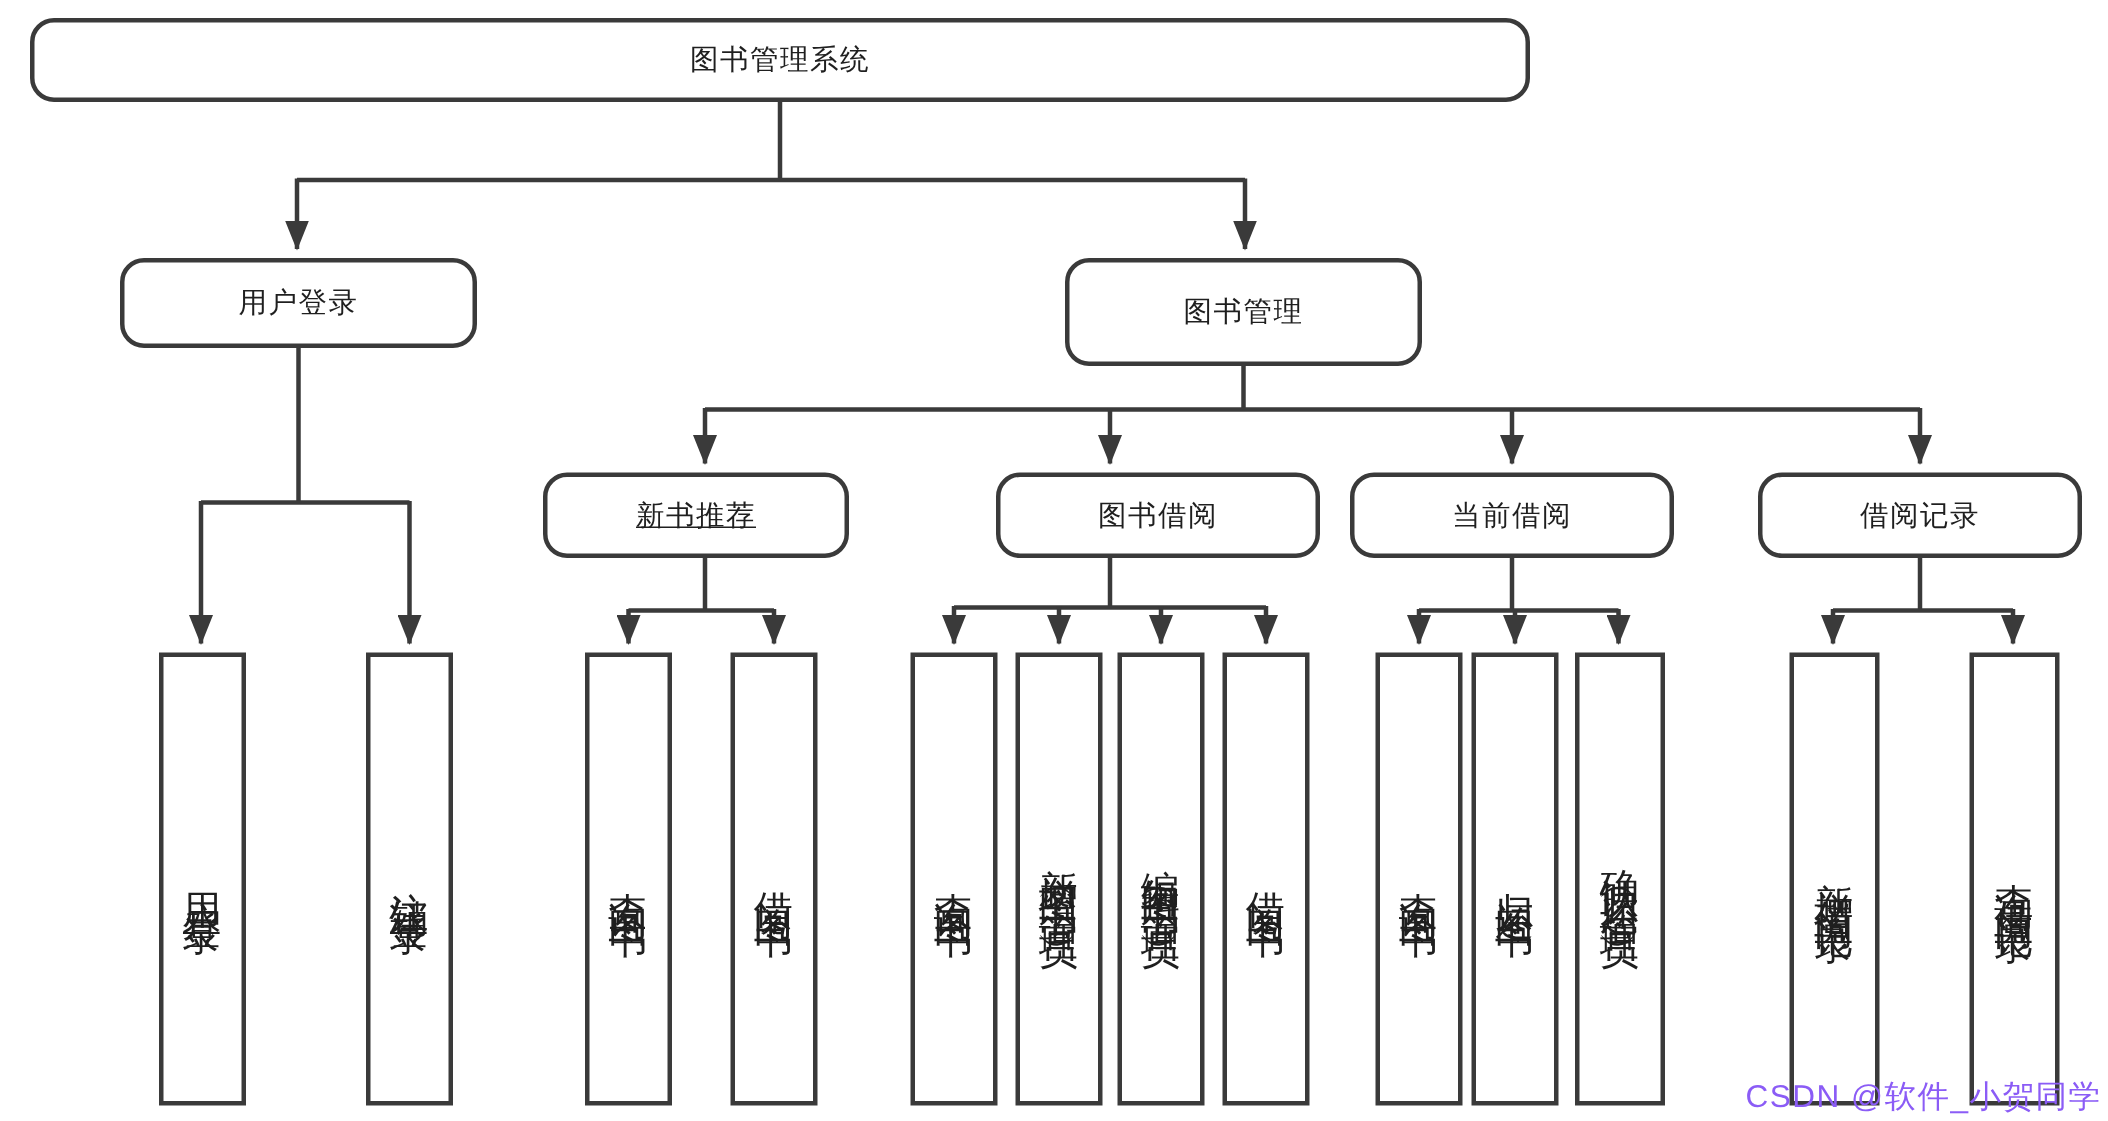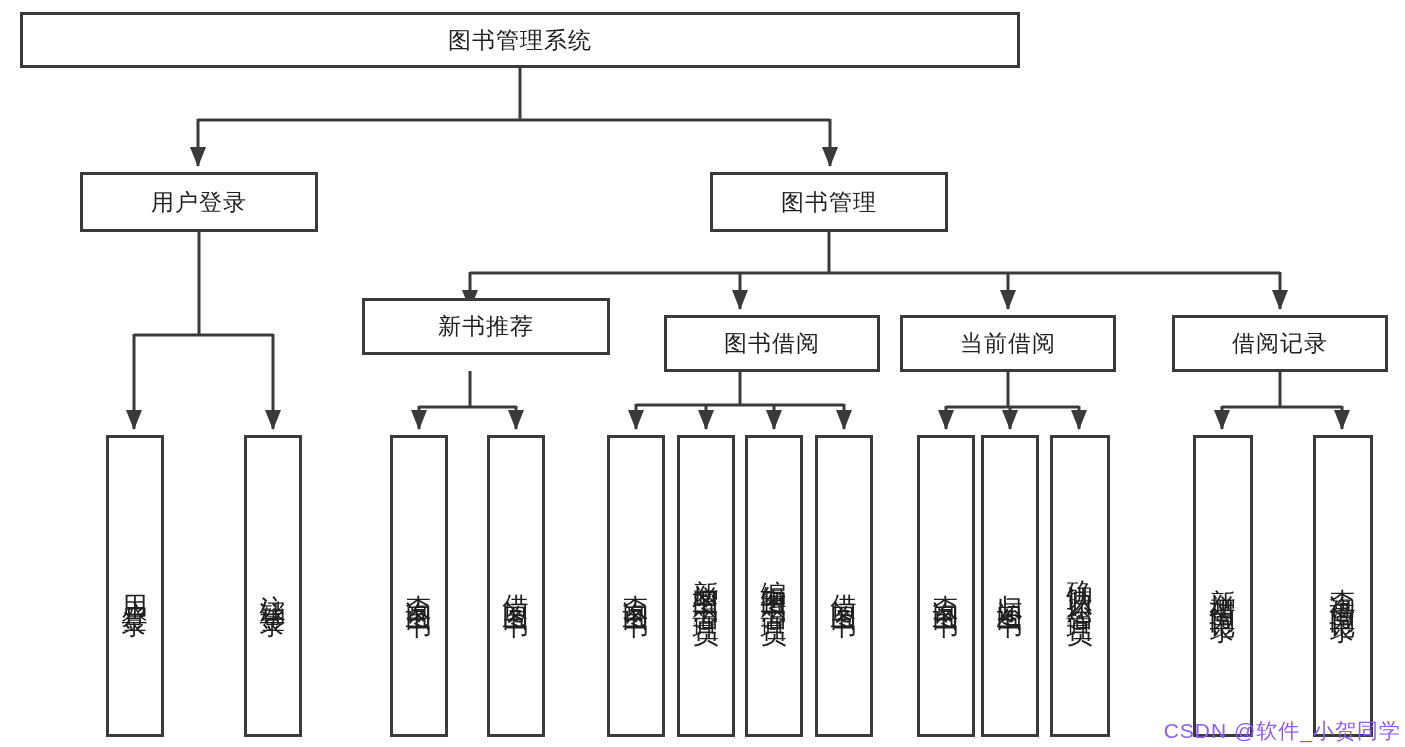--- a/index.html
+++ b/index.html
@@ -4,21 +4,21 @@
 <style>
   html,body{margin:0;padding:0;background:#ffffff;}
   #canvas{
     position:relative;width:1405px;height:747px;background:#ffffff;overflow:hidden;
     font-family:"Liberation Sans","DejaVu Sans",sans-serif;
   }
   .box{
     position:absolute;border:3px solid #3a3a3a;background:#ffffff;box-sizing:border-box;
     display:flex;align-items:center;justify-content:center;color:#1f1f1f;
   }
-  .h-box{font-size:23px;letter-spacing:1px;white-space:nowrap;}
+  .h-box{font-size:19px;letter-spacing:1px;white-space:nowrap;border-radius:16px;}
   .v-box .v-text{
     writing-mode:vertical-rl;text-orientation:mixed;
     font-size:26px;letter-spacing:6px;line-height:1;color:#1f1f1f;
   }
   #connectors{position:absolute;left:0;top:0;pointer-events:none;}
   #watermark{
     position:absolute;right:4px;bottom:2px;font-size:21px;color:#8b5cf6;
     letter-spacing:1px;white-space:nowrap;
   }
 </style>
@@ -77,25 +77,25 @@
     </g>
   </svg>
 
   <div class="box h-box" style="left:20px;top:12px;width:1000px;height:56px;">
     <span>图书管理系统</span>
   </div>
 
   <div class="box h-box" style="left:80px;top:172px;width:238px;height:60px;">
     <span>用户登录</span>
   </div>
-  <div class="box h-box" style="left:710px;top:172px;width:238px;height:60px;">
+  <div class="box h-box" style="left:710px;top:172px;width:238px;height:72px;">
     <span>图书管理</span>
   </div>
 
-  <div class="box h-box" style="left:362px;top:298px;width:248px;height:57px;">
+  <div class="box h-box" style="left:362px;top:315px;width:204px;height:57px;text-decoration:underline;">
     <span>新书推荐</span>
   </div>
   <div class="box h-box" style="left:632px;top:315px;width:216px;height:57px;margin-left:32px;">
     <span>图书借阅</span>
   </div>
   <div class="box h-box" style="left:900px;top:315px;width:216px;height:57px;">
     <span>当前借阅</span>
   </div>
   <div class="box h-box" style="left:1172px;top:315px;width:216px;height:57px;font-family:Liberation Mono, monospace;">
     <span>借阅记录</span>

